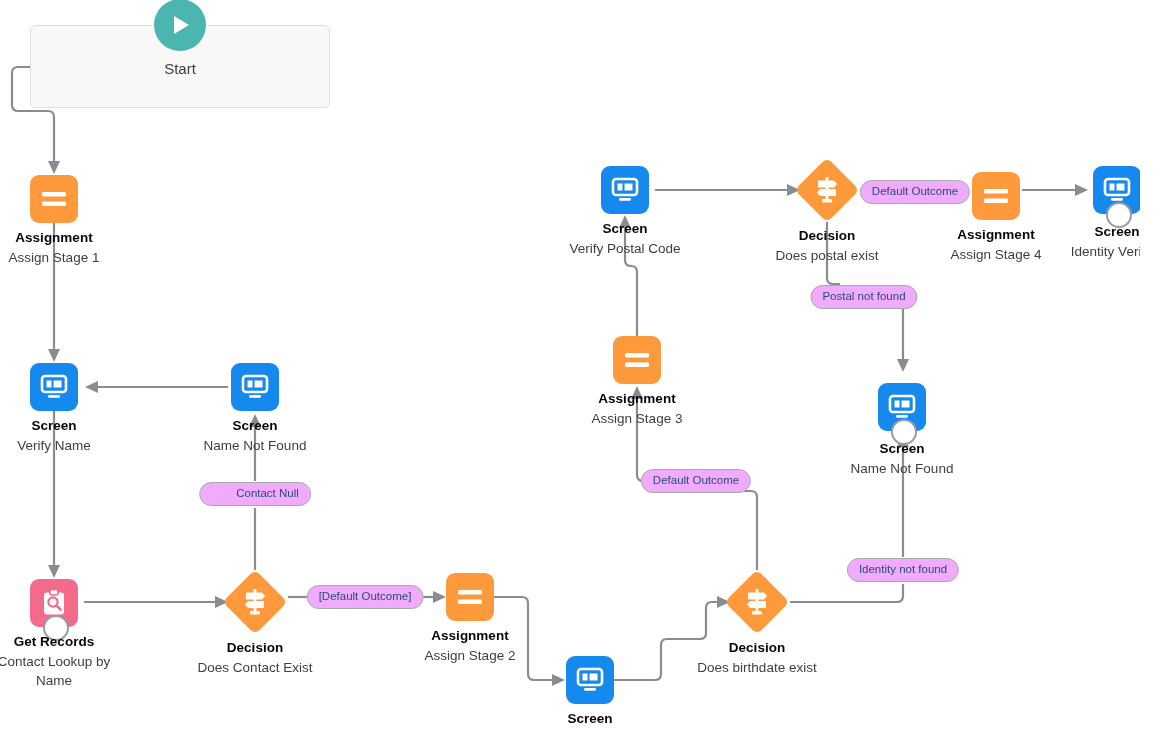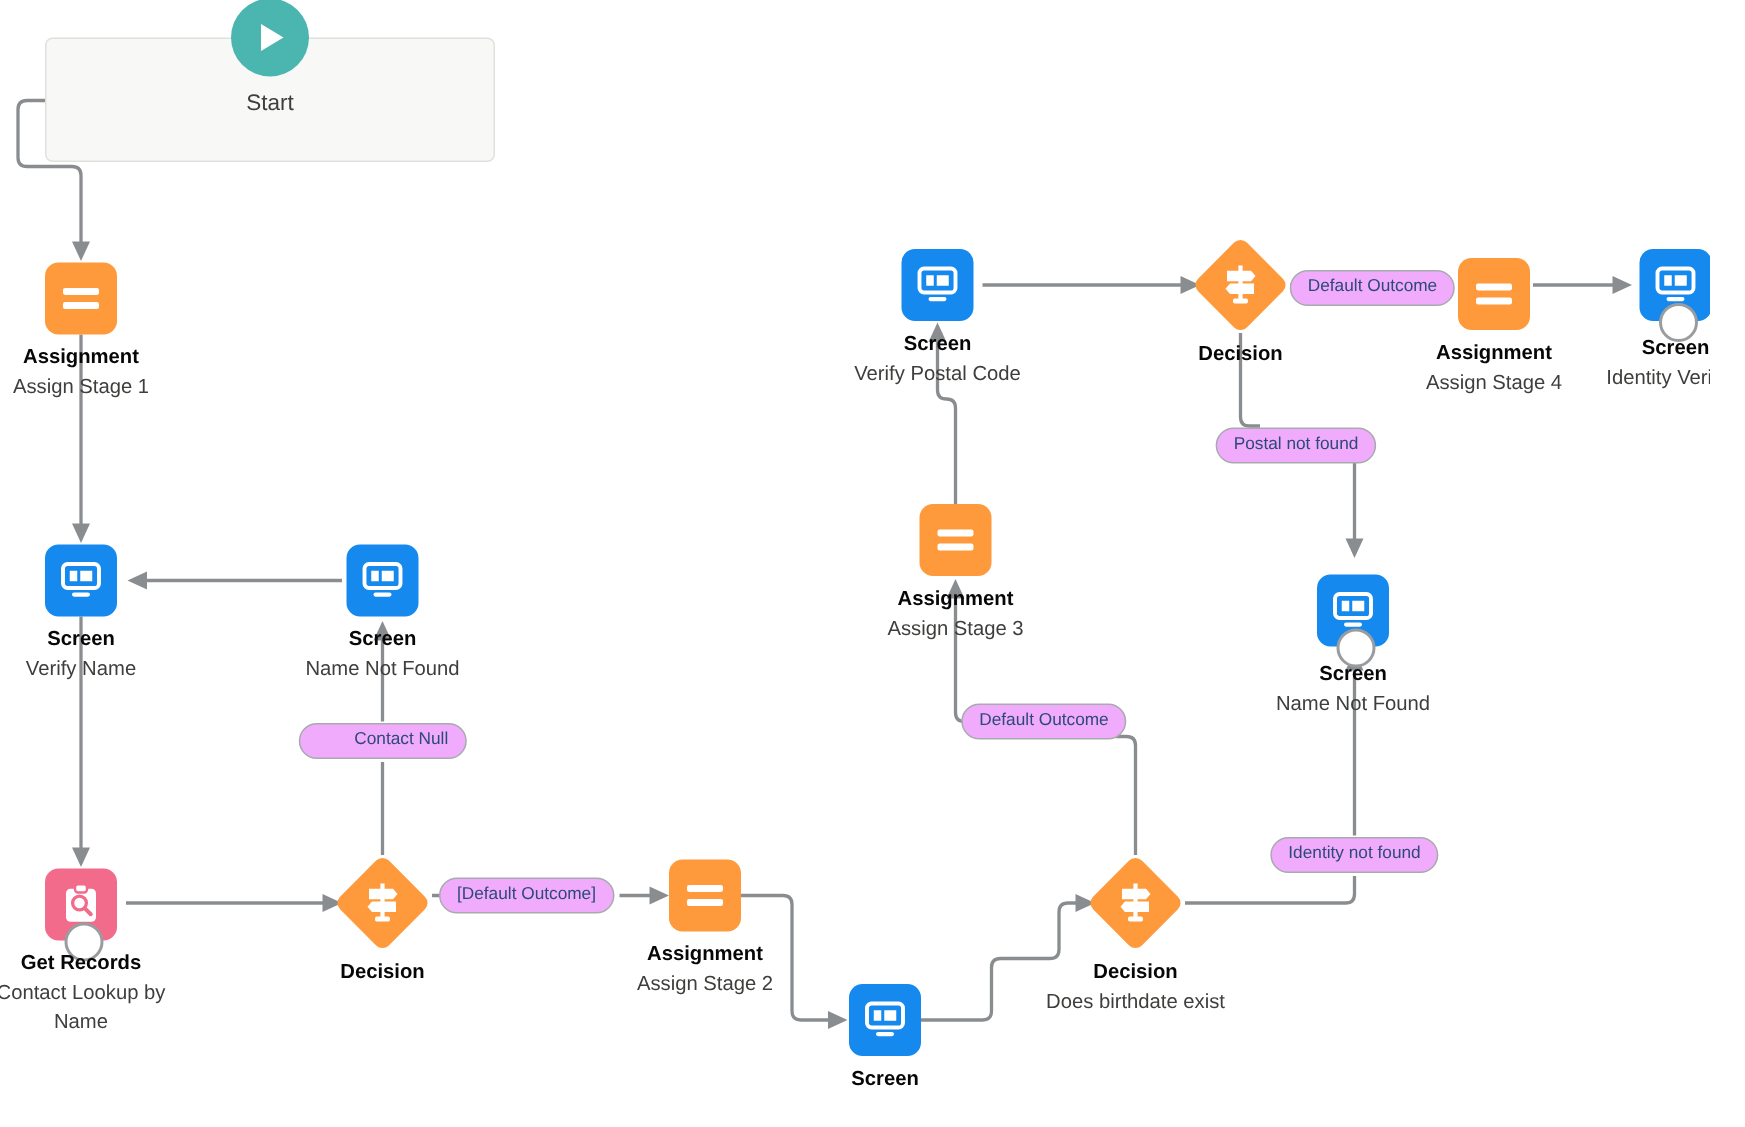--- a/index.html
+++ b/index.html
@@ -300,20 +300,21 @@
         <svg width="30" height="28" viewBox="0 0 30 28">
           <rect x="13.6" y="1" width="2.8" height="24" fill="#fff"></rect>
           <polygon points="6,4.5 22,4.5 25,8 22,11.5 6,11.5" fill="#fff"></polygon>
           <polygon points="24,13 8,13 5,16.5 8,20 24,20" fill="#fff"></polygon>
           <rect x="10" y="23" width="10" height="3.4" rx="1.2" fill="#fff"></rect>
         </svg>
       </span>
     </div>
     <div class="node-label" style="top:37px;">
       <div class="node-title">Decision</div>
+      <div class="node-sub">Does Contact Exist</div>
     </div>
   </div>
 
   <div class="node" style="left:470px; top:597px;">
     <div class="node-icon assign">
       <span class="glyph">
         <svg width="26" height="18" viewBox="0 0 26 18">
             <rect x="1" y="2" width="24" height="4.6" rx="1.4" fill="#fff"></rect>
             <rect x="1" y="11.4" width="24" height="4.6" rx="1.4" fill="#fff"></rect>
           </svg>
@@ -396,20 +397,21 @@
         <svg width="30" height="28" viewBox="0 0 30 28">
           <rect x="13.6" y="1" width="2.8" height="24" fill="#fff"></rect>
           <polygon points="6,4.5 22,4.5 25,8 22,11.5 6,11.5" fill="#fff"></polygon>
           <polygon points="24,13 8,13 5,16.5 8,20 24,20" fill="#fff"></polygon>
           <rect x="10" y="23" width="10" height="3.4" rx="1.2" fill="#fff"></rect>
         </svg>
       </span>
     </div>
     <div class="node-label" style="top:37px;">
       <div class="node-title">Decision</div>
+      <div class="node-sub">Does postal exist</div>
     </div>
   </div>
 
   <div class="node" style="left:902px; top:407px;">
     <div class="node-icon screen">
       <span class="glyph">
         <svg width="28" height="26" viewBox="0 0 28 26">
             <rect x="2" y="2" width="24" height="16" rx="3" fill="none" stroke="#fff" stroke-width="2.6"></rect>
             <rect x="6.5" y="6.5" width="5" height="7" fill="#fff"></rect>
             <rect x="13.5" y="6.5" width="8" height="7" fill="#fff"></rect>
@@ -451,19 +453,19 @@
       </span>
     </div>
     <div class="end-circle"></div>
     <div class="node-label" style="top:33px;">
       <div class="node-title">Screen</div>
       <div class="node-sub">Identity Verified</div>
     </div>
   </div>
 
   <div class="pill" style="left:255px; top:494px;padding-left:36px;">Contact Null</div>
-  <div class="pill" style="left:351px; top:597px;">[Default Outcome]</div>
+  <div class="pill" style="left:365px; top:597px;">[Default Outcome]</div>
   <div class="pill" style="left:696px; top:481px;">Default Outcome</div>
   <div class="pill" style="left:903px; top:570px;">Identity not found</div>
   <div class="pill" style="left:864px; top:297px;">Postal not found</div>
   <div class="pill" style="left:915px; top:192px;">Default Outcome</div>
 
 </div>
 
 </body></html>

